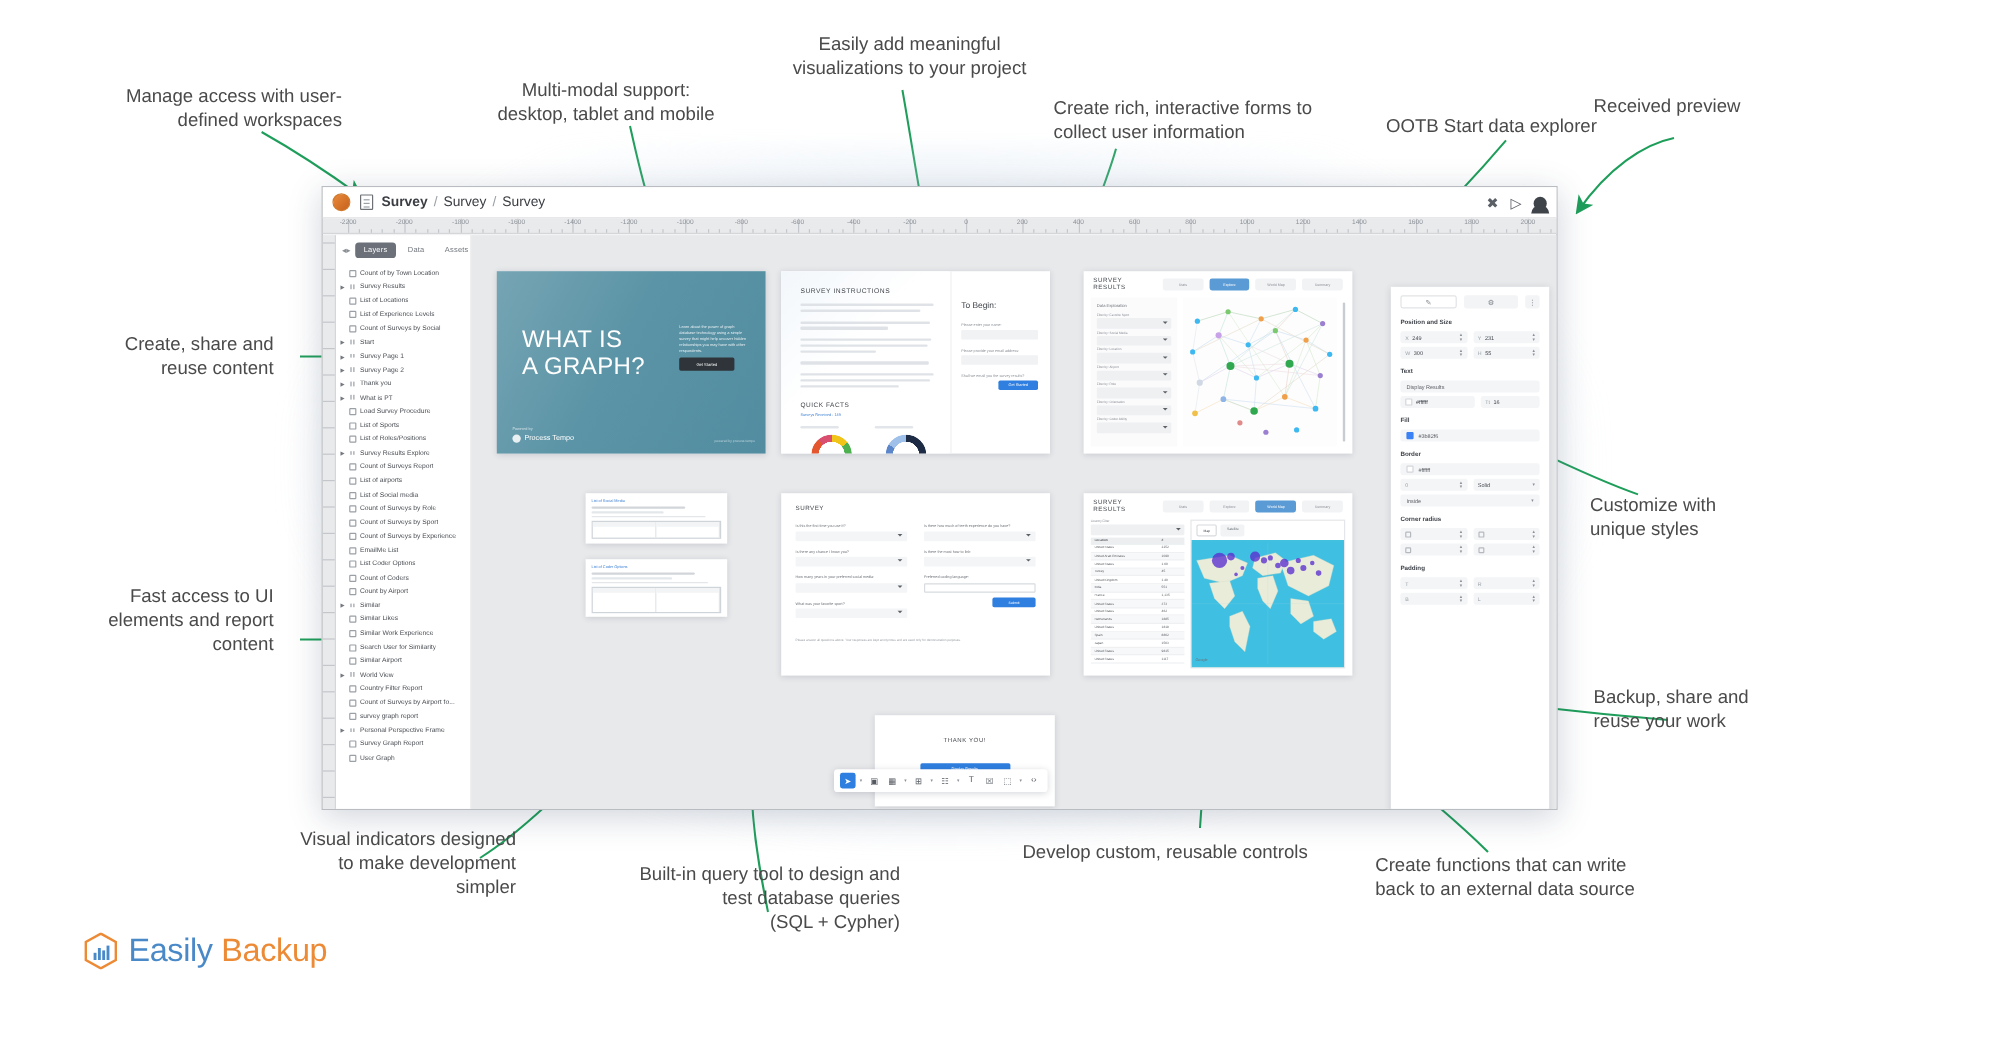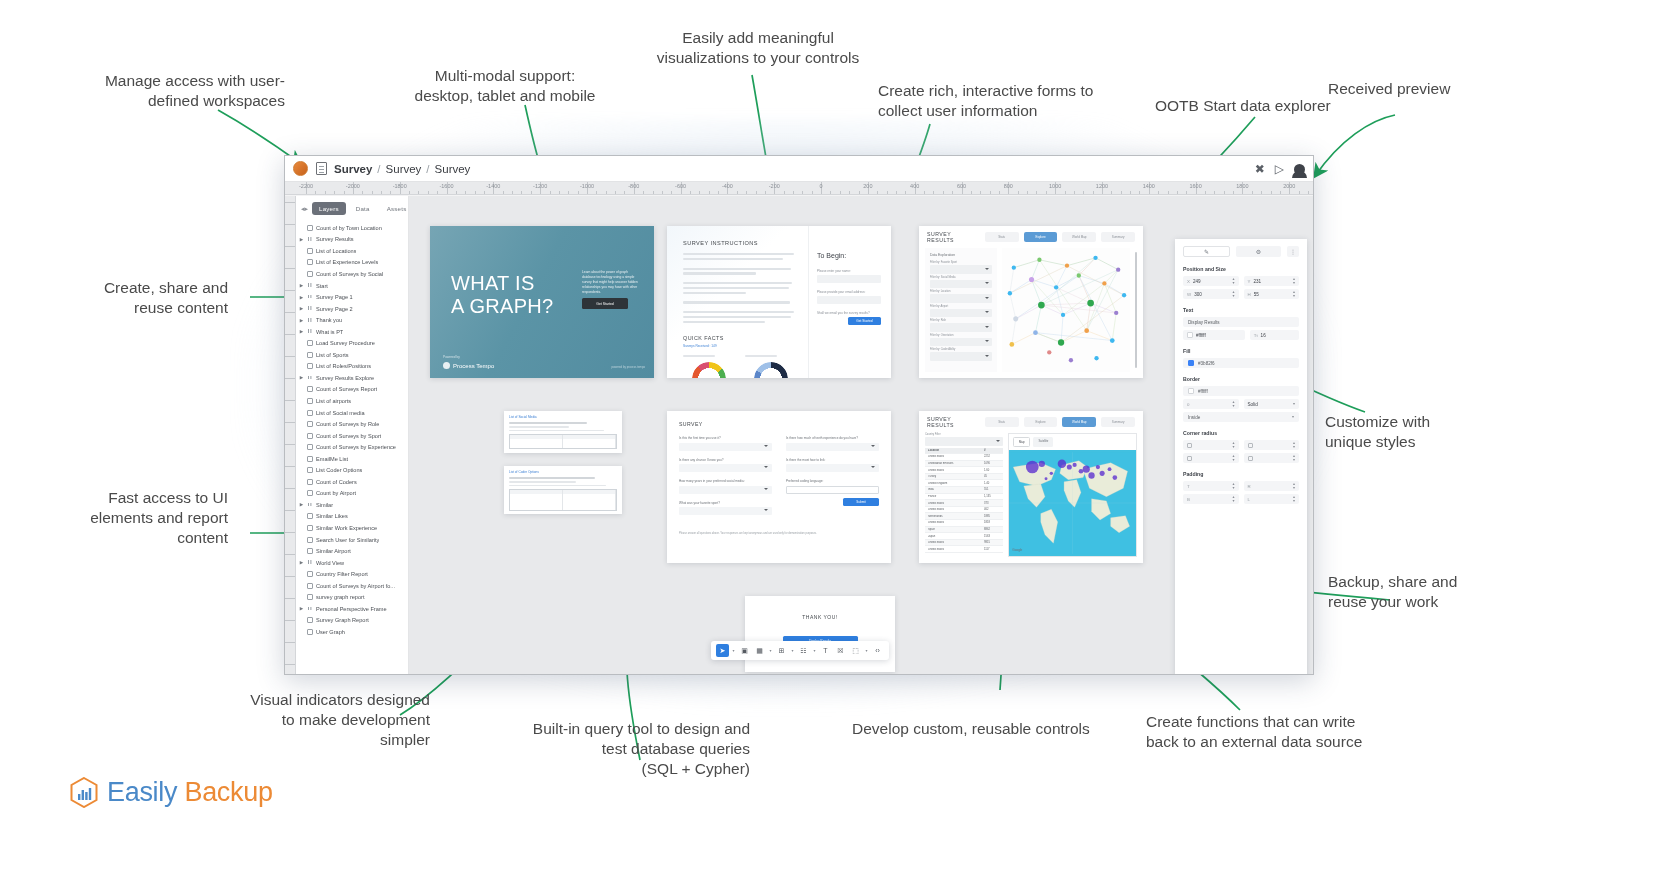--- a/index.html
+++ b/index.html
@@ -27,21 +27,21 @@
 
   svg.arrows {
     position: absolute; left: 0; top: 0;
     width: 1658px; height: 869px;
     pointer-events: none;
   }
 
   
   #app-window {
     position: absolute;
-    left: 284px; top: 155px;
+    left: 268px; top: 155px;
     width: 1030px; height: 520px;
     background: #f3f3f4;
     border: 1px solid #b9bcc0;
     box-shadow: 0 6px 26px rgba(40,60,90,.22);
   }
   .glow {
     position: absolute;
     left: 236px; top: 120px; width: 1100px; height: 590px;
     background: radial-gradient(ellipse at 50% 45%, rgba(156,186,220,.55) 0%, rgba(200,218,236,.30) 42%, rgba(255,255,255,0) 72%);
     filter: blur(6px);
@@ -317,41 +317,41 @@
     <path d="M1000,690 C1002,660 1005,620 1010,578"></path>
     <path d="M1240,710 C1220,690 1180,655 1140,625"></path>
   </g>
 </svg>
 
 <div class="callout ca-right" style="left:40px;  top:71px;  width:245px;">Manage access with user-
 defined workspaces</div>
 <div class="callout ca-center" style="left:390px; top:66px;  width:230px;">Multi-modal support:
 desktop, tablet and mobile</div>
 <div class="callout ca-center" style="left:640px; top:28px;  width:236px;">Easily add meaningful
-visualizations to your controls</div>
+visualizations to your project</div>
 <div class="callout ca-left" style="left:878px; top:81px;  width:230px;">Create rich, interactive forms to
 collect user information</div>
 <div class="callout ca-left" style="left:1155px;top:96px;  width:230px;">OOTB Start data explorer</div>
 <div class="callout ca-left" style="left:1328px;top:79px;  width:200px;" id="cb-dash">Received preview</div>
 <div class="callout ca-right" style="left:60px;  top:278px; width:168px;">Create, share and
 reuse content</div>
 <div class="callout ca-left" style="left:1325px;top:412px; width:180px;">Customize with
 unique styles</div>
 <div class="callout ca-right" style="left:60px;  top:488px; width:168px;">Fast access to UI
 elements and report
 content</div>
 <div class="callout ca-left" style="left:1328px;top:572px; width:190px;">Backup, share and
 reuse your work</div>
 <div class="callout ca-right" style="left:205px; top:690px; width:225px;">Visual indicators designed
 to make development
 simpler</div>
 <div class="callout ca-right" style="left:480px; top:719px; width:270px;">Built-in query tool to design and
 test database queries
 (SQL + Cypher)</div>
-<div class="callout ca-left" style="left:852px; top:719px; width:300px;">Develop custom, reusable controls</div>
+<div class="callout ca-left" style="left:852px; top:701px; width:300px;">Develop custom, reusable controls</div>
 <div class="callout ca-left" style="left:1146px;top:712px; width:290px;">Create functions that can write
 back to an external data source</div>
 
 <div class="glow"></div>
 
 <div id="app-window">
 
   <div id="titlebar">
     <div class="tb-logo"></div>
     <div class="tb-doc"></div>

